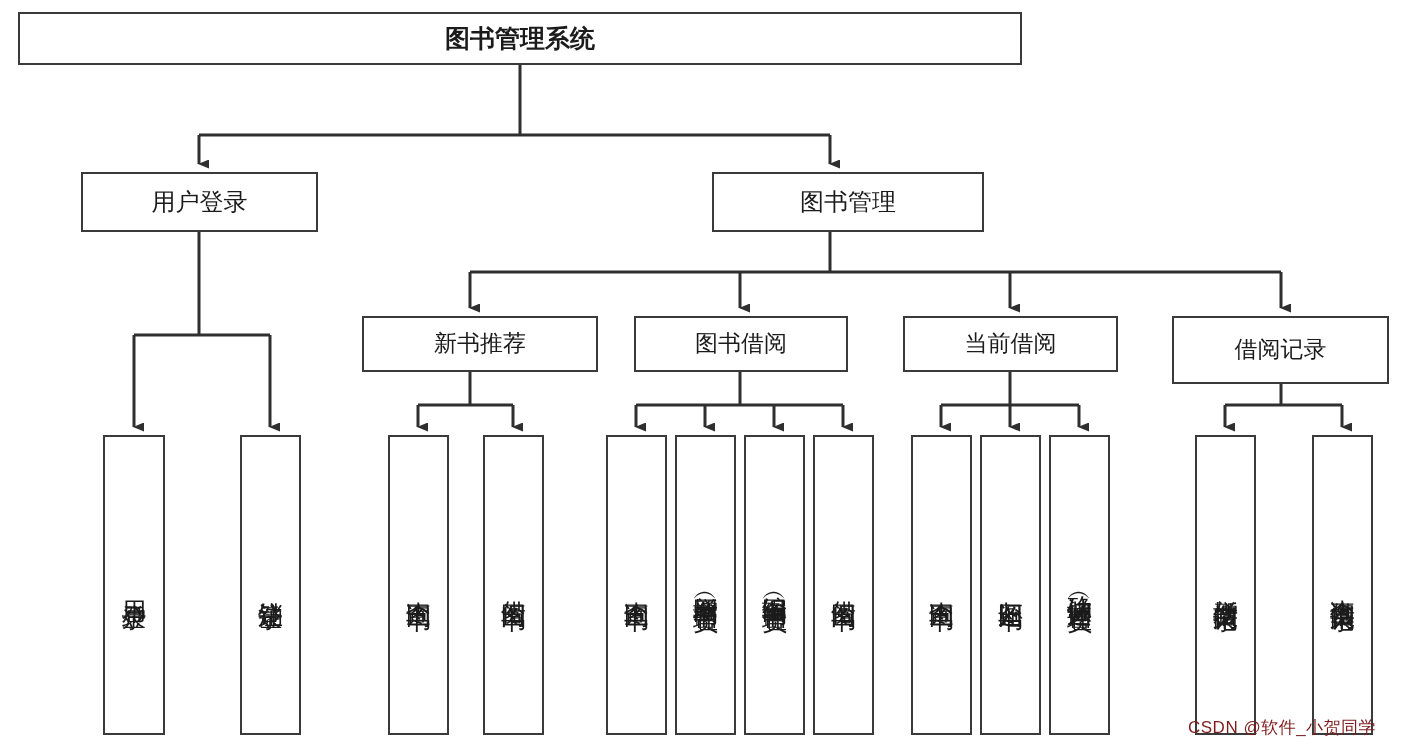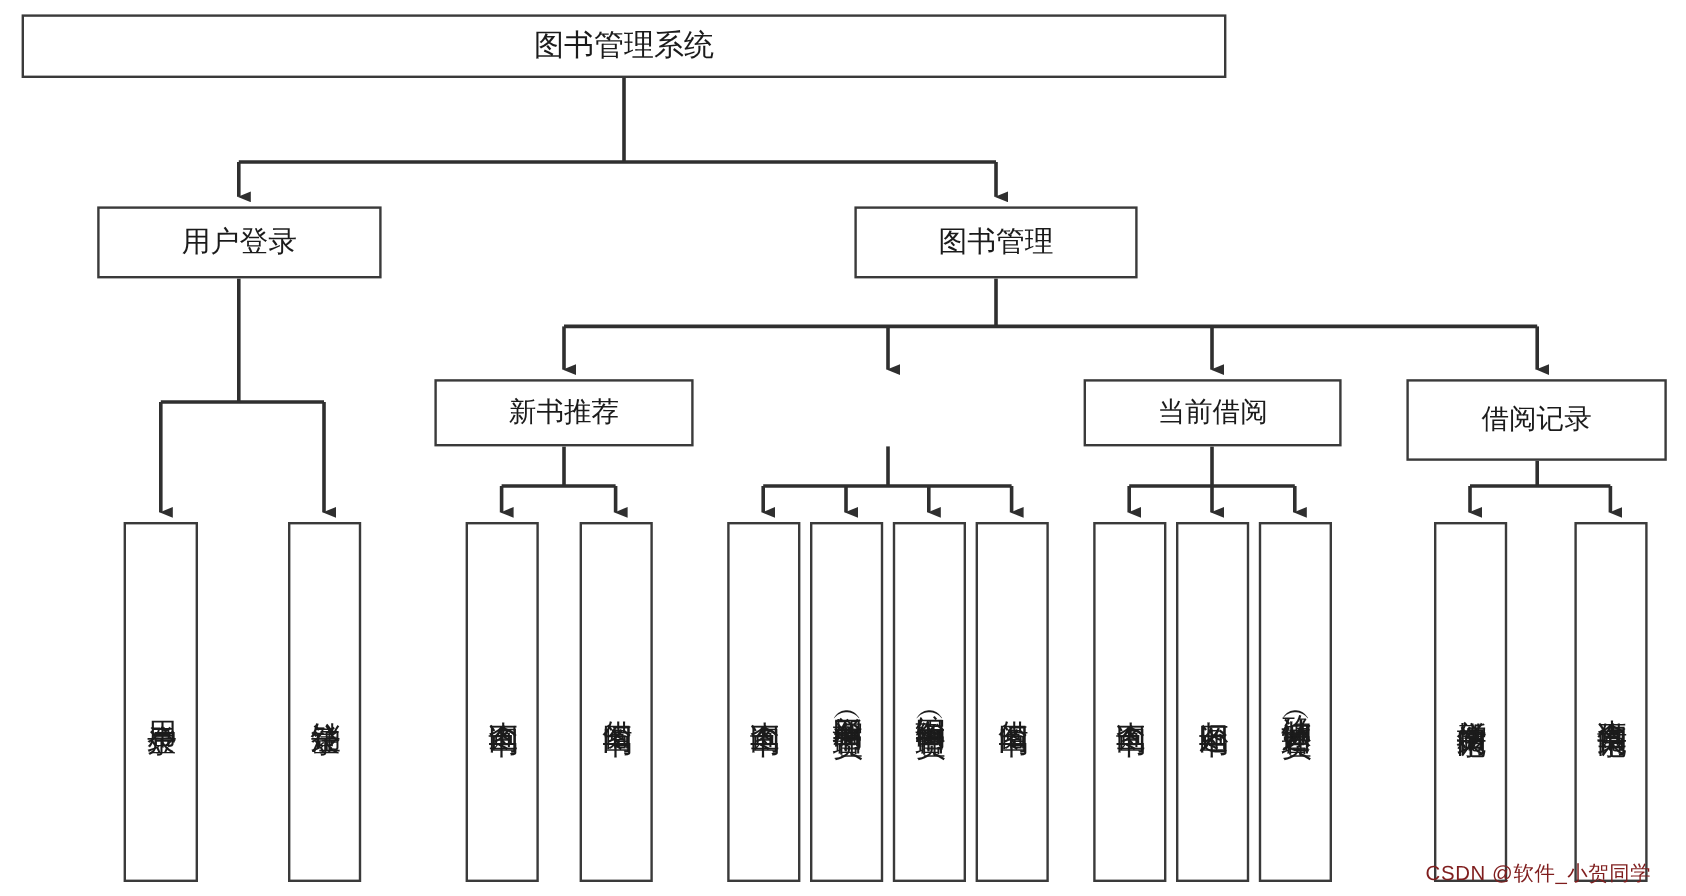--- a/index.html
+++ b/index.html
@@ -36,20 +36,21 @@
     z-index: 2;
   }
   .node-label {
     display: block;
     line-height: 1.02;
     text-align: center;
     white-space: pre;
   }
   .node.root .node-label {
     font-size: 25px;
+    font-weight: bold;
   }
   .node.level2 .node-label {
     font-size: 24px;
   }
   .node.level3 .node-label {
     font-size: 23px;
   }
   
   .node.leaf {
     align-items: center;
@@ -133,26 +134,29 @@
     </g>
   </svg>
 
   <div class="node root" style="left:18px; top:12px; width:1004px; height:53px;">
     <span class="node-label">图书管理系统</span>
   </div>
 
   <div class="node level2" style="left:81px; top:172px; width:237px; height:60px;">
     <span class="node-label">用户登录</span>
   </div>
-  <div class="node level2" style="left:712px; top:172px; width:236px; height:60px;align-items:center;">
+  <div class="node level2" style="left:712px; top:172px; width:272px; height:60px;align-items:center;">
     <span class="node-label">图书管理</span>
   </div>
 
-  <div class="node level3" style="left:362px; top:316px; width:216px; height:56px;">
+  <div class="node level3" style="left:362px; top:316px; width:236px; height:56px;">
     <span class="node-label">新书推荐</span>
+  </div>
+  <div class="node level3" style="left:634px; top:316px; width:214px; height:56px;">
+    <span class="node-label">图书借阅</span>
   </div>
   <div class="node level3" style="left:903px; top:316px; width:215px; height:56px;">
     <span class="node-label">当前借阅</span>
   </div>
   <div class="node level3" style="left:1172px; top:316px; width:217px; height:68px;">
     <span class="node-label">借阅记录</span>
   </div>
 
   <div class="node leaf" style="left:103px; top:435px; width:62px; height:300px;">
     <span class="node-label">用户登录</span>

